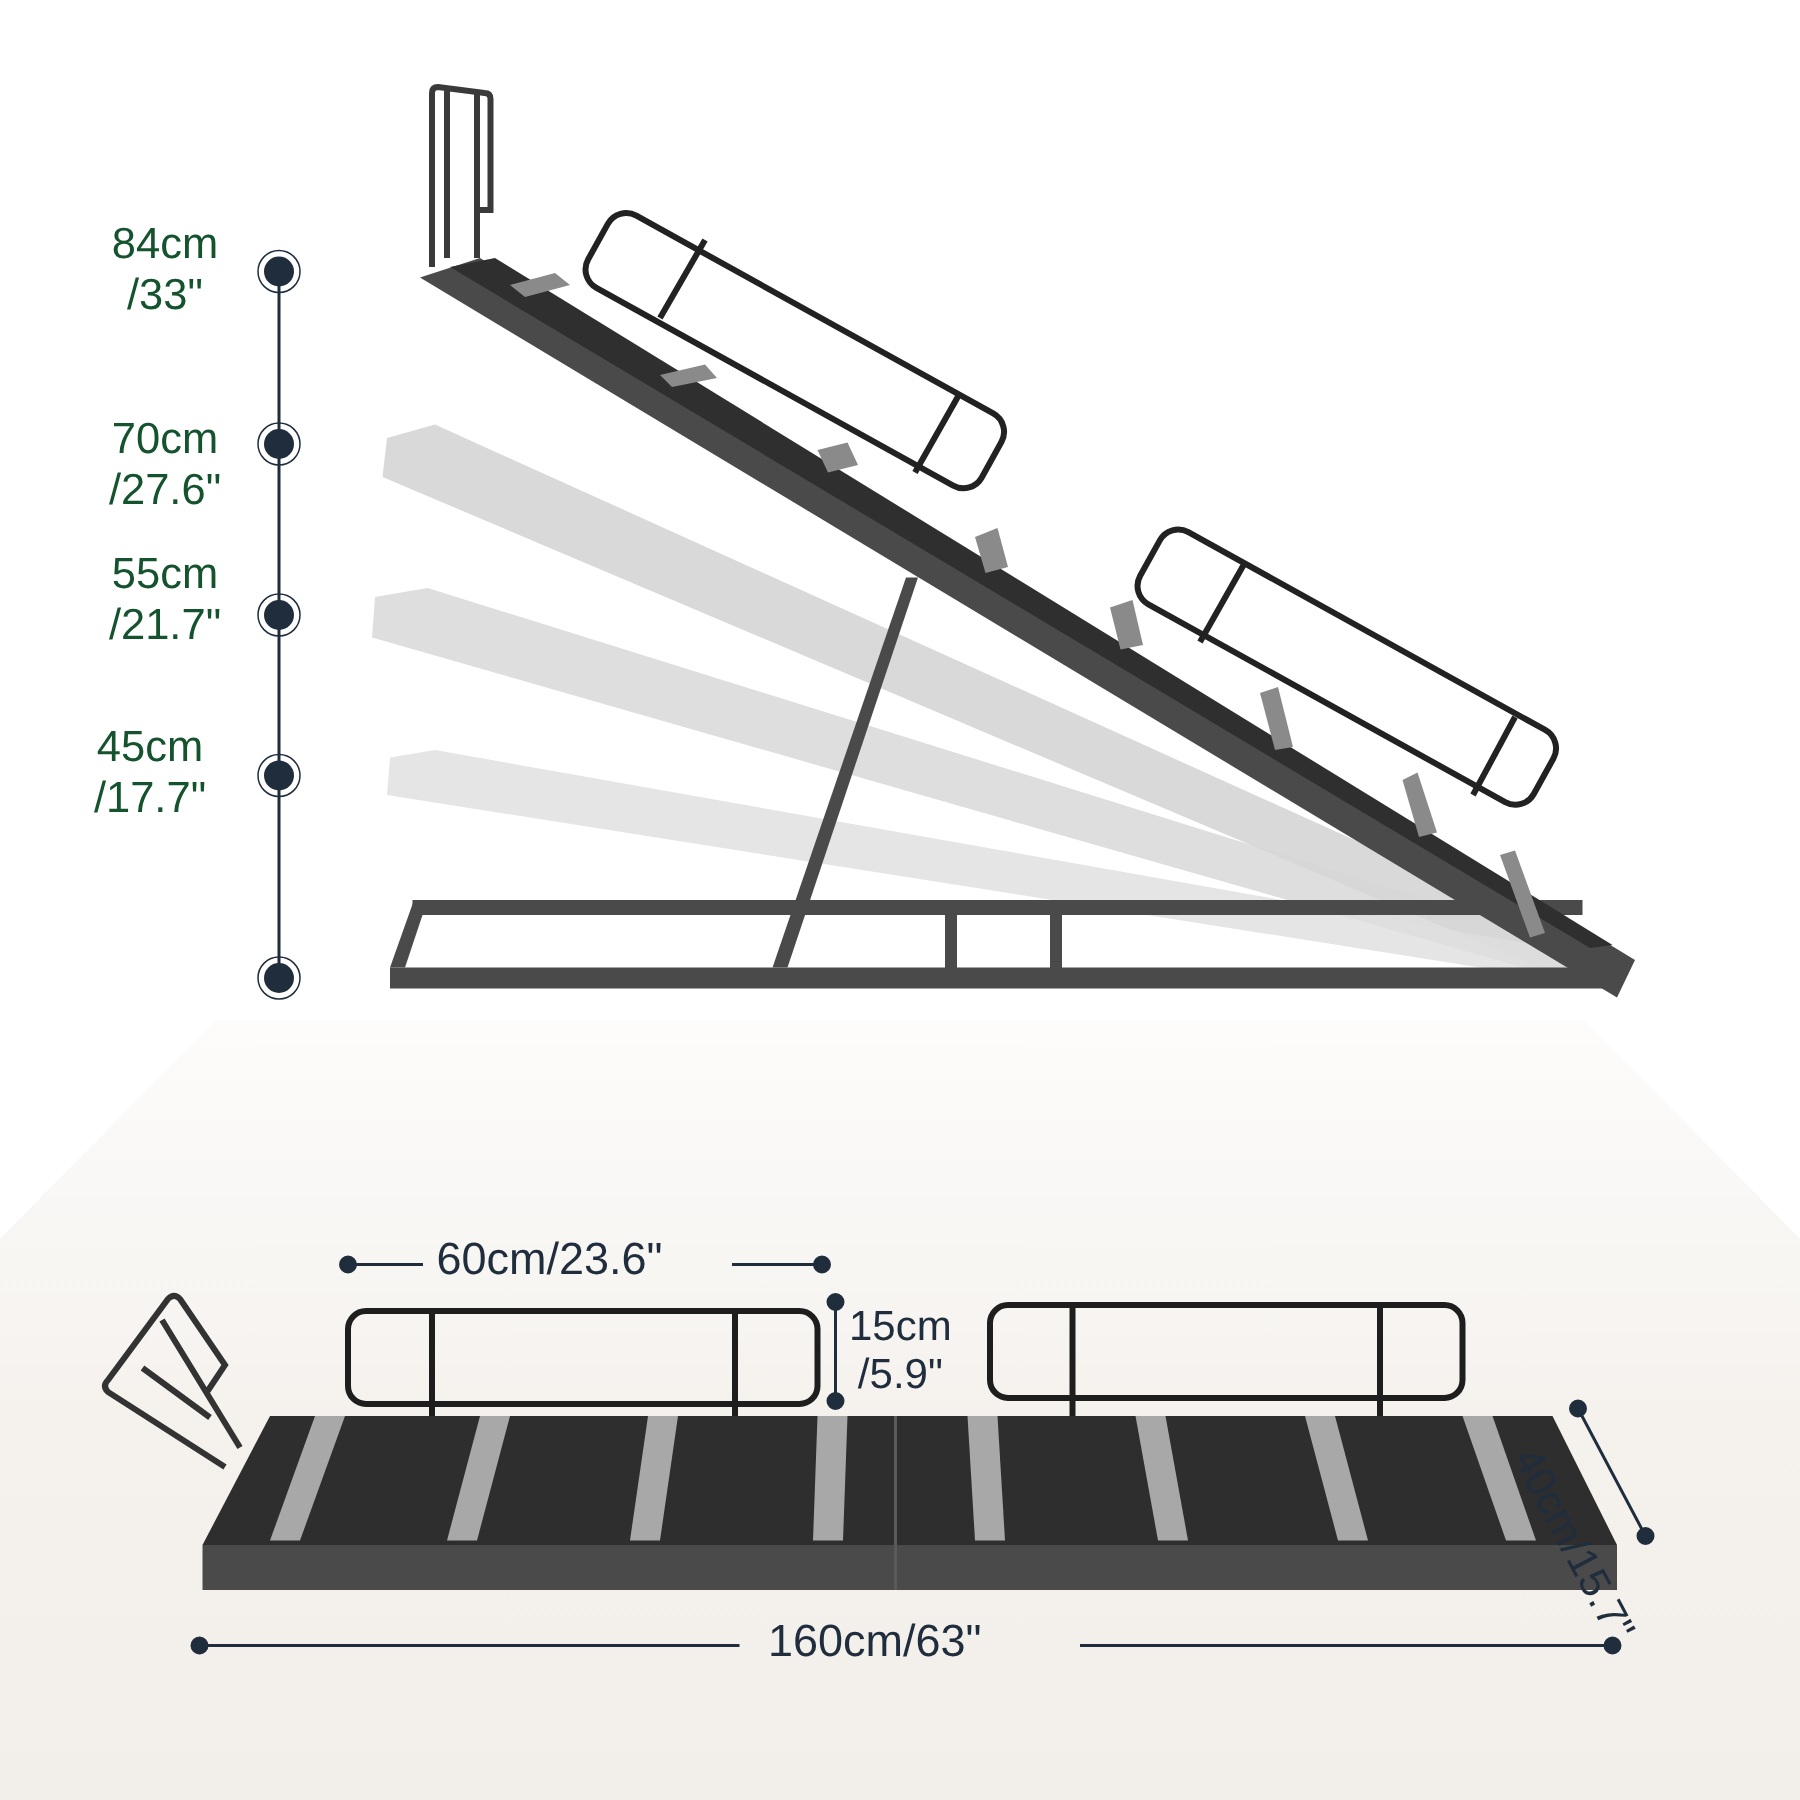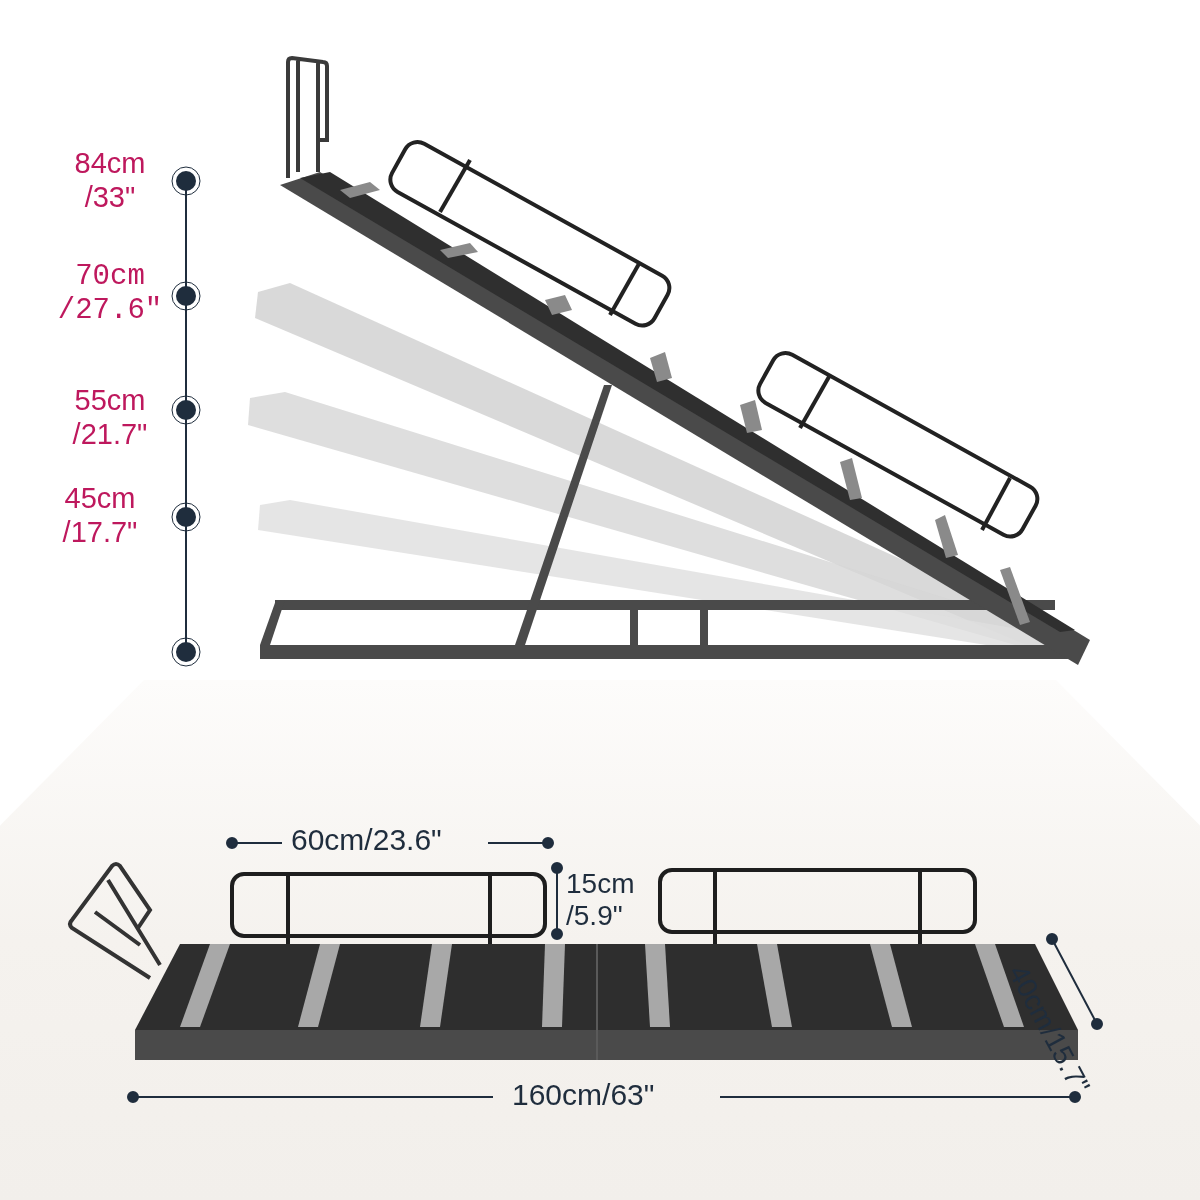--- a/index.html
+++ b/index.html
@@ -1,21 +1,21 @@
 <!DOCTYPE html>
 <html><head>
 <meta charset="utf-8">
 <style>
   html, body { margin:0; padding:0; }
   body { width:1200px; height:1200px; position:relative; overflow:hidden;
          background:#ffffff; font-family:"Liberation Sans", sans-serif; color:#1f2d3d; }
   .floor { position:absolute; left:0; top:680px; width:1200px; height:520px;
            background:linear-gradient(180deg,#fdfcfb 0%,#f5f2ee 50%,#f2efeb 100%);
            clip-path:polygon(12% 0,88% 0,100% 28%,100% 100%,0 100%,0 28%); }
-  .label { position:absolute; text-align:center; font-size:29px; line-height:34px; color:#be185d; }
+  .label { position:absolute; text-align:center; font-size:29px; line-height:34px; color:#14532d; }
   .h-label { position:absolute; font-size:30px; color:#1f2d3d; white-space:nowrap; }
   svg.scene { position:absolute; left:0; top:0; }
 </style>
 </head>
 <body>
 
 <div class="floor"></div>
 
 <svg class="scene" width="1200" height="1200" viewBox="0 0 1200 1200">
 
@@ -114,32 +114,32 @@
       <circle cx="133" cy="1097" r="5"></circle>
     <line x1="720" y1="1097" x2="1075" y2="1097"></line>
       <circle cx="1075" cy="1097" r="5"></circle>
   </g>
 </svg>
 
 <div class="label" style="left:55px;top:146px;width:110px;">
   <div>84cm</div>
   <div>/33"</div>
 </div>
-<div class="label" style="left:55px;top:260px;width:110px;font-family:Liberation Mono, monospace;">
+<div class="label" style="left:55px;top:276px;width:110px;">
   <div>70cm</div>
   <div>/27.6"</div>
 </div>
-<div class="label" style="left:55px;top:383px;width:110px;">
+<div class="label" style="left:55px;top:366px;width:110px;">
   <div>55cm</div>
   <div>/21.7"</div>
 </div>
 <div class="label" style="left:45px;top:481px;width:110px;">
   <div>45cm</div>
   <div>/17.7"</div>
 </div>
 
 <div class="h-label" style="left:291px;top:823px;">60cm/23.6"</div>
-<div class="h-label" style="left:566px;top:868px;font-size:28px;line-height:32px;">
+<div class="h-label" style="left:566px;top:868px;font-size:28px;line-height:32px;text-align:center;">
   <div>15cm</div>
   <div>/5.9"</div>
 </div>
 <div class="h-label" style="left:1030px;top:960px;transform:rotate(62deg);transform-origin:left top;font-size:28px;">40cm/15.7"</div>
 <div class="h-label" style="left:512px;top:1078px;">160cm/63"</div>
 
 </body></html>

